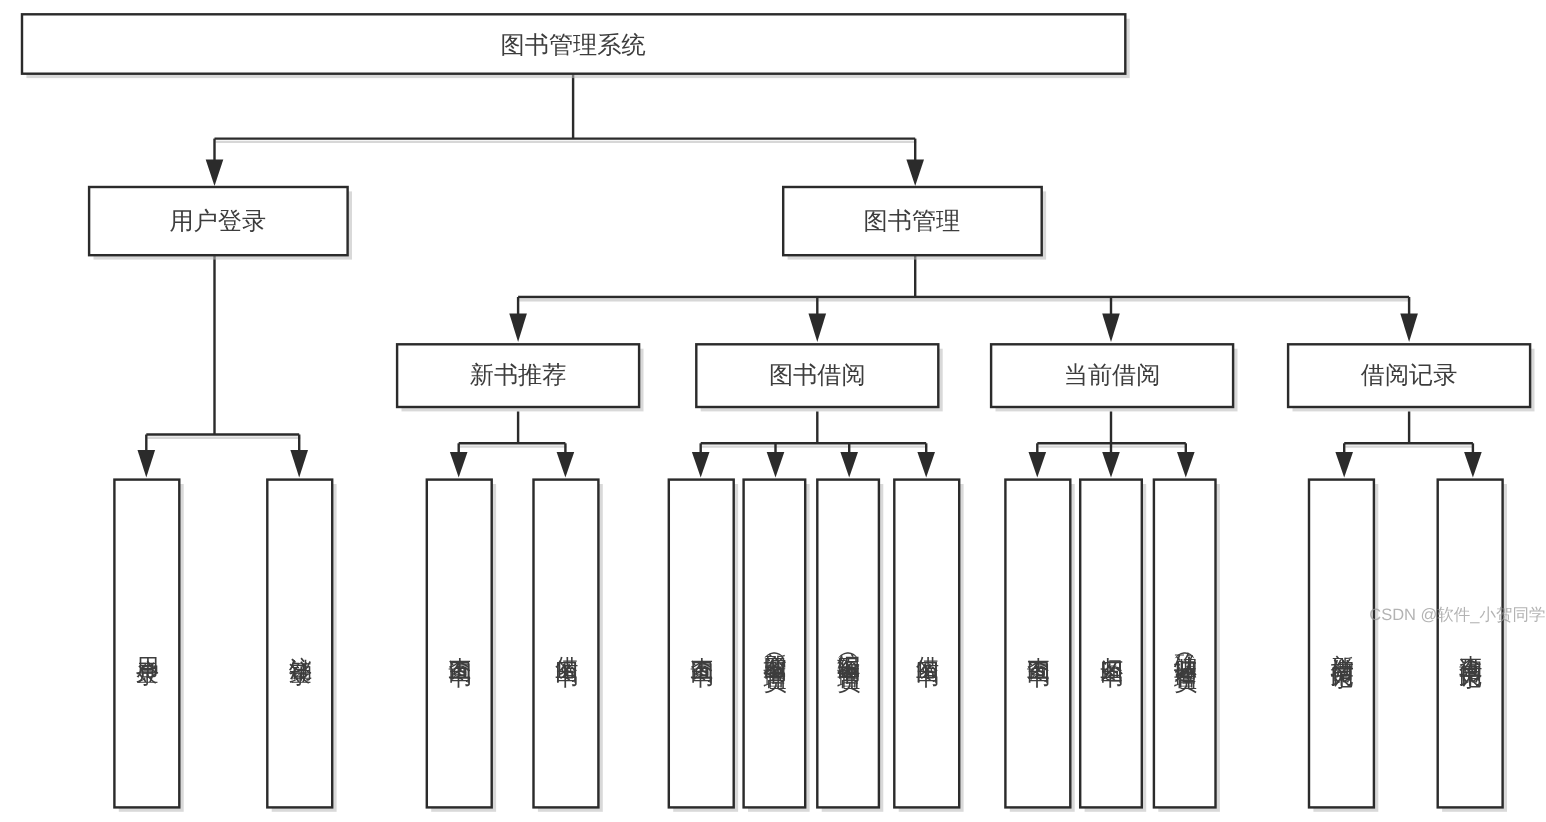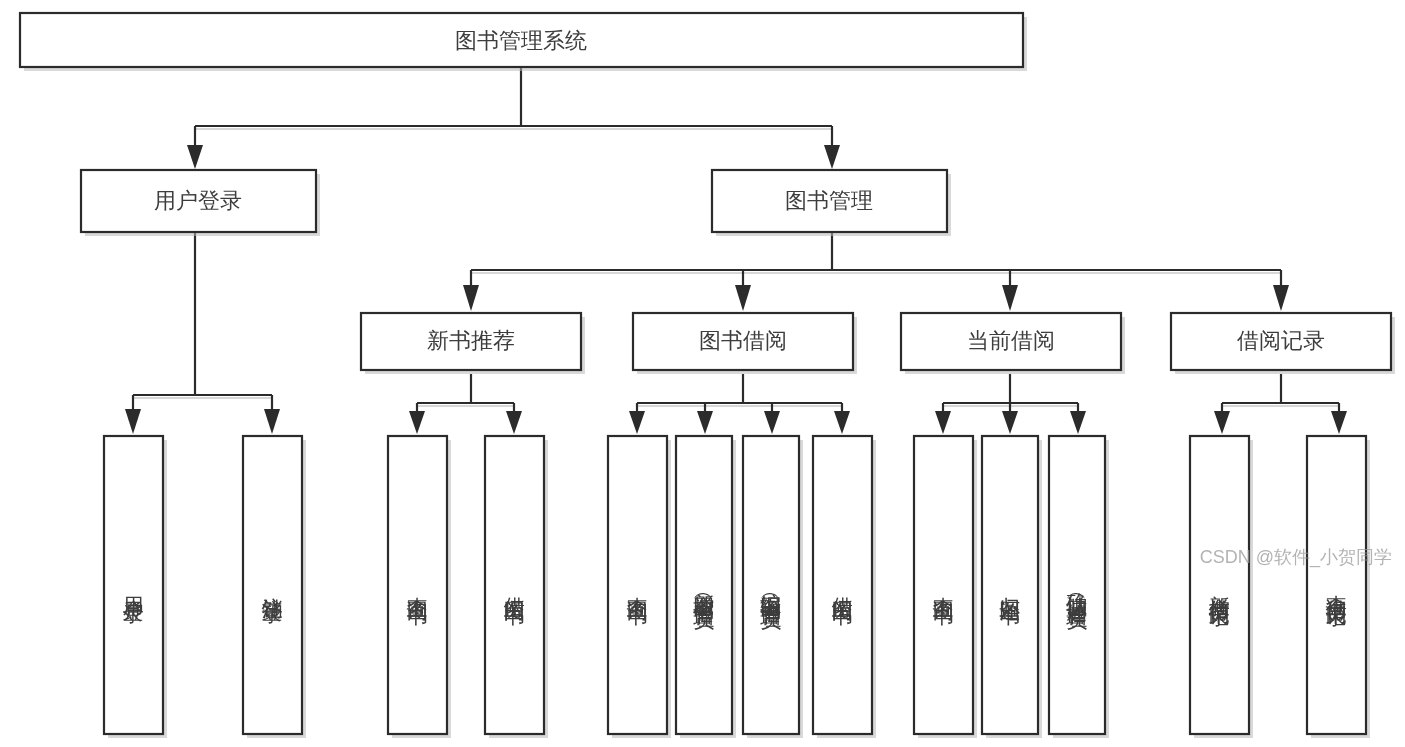--- a/index.html
+++ b/index.html
@@ -71,24 +71,24 @@
     font-family: "Liberation Sans", "DejaVu Sans", sans-serif;
     font-size: 21px;
     line-height: 1.02;
     color: #3d3d3d;
     letter-spacing: 2.5px;
     white-space: nowrap;
     text-align: center;
   }
   #watermark {
     position: absolute;
-    right: 13px;
+    right: 0;
     bottom: 6px;
     font-family: "Liberation Sans", "DejaVu Sans", sans-serif;
-    font-size: 18px;
+    font-size: 15px;
     color: #9a9a9a;
     opacity: 0.75;
     white-space: nowrap;
   }
 </style>
 </head>
 <body>
 
 <div id="diagram-root">
 

